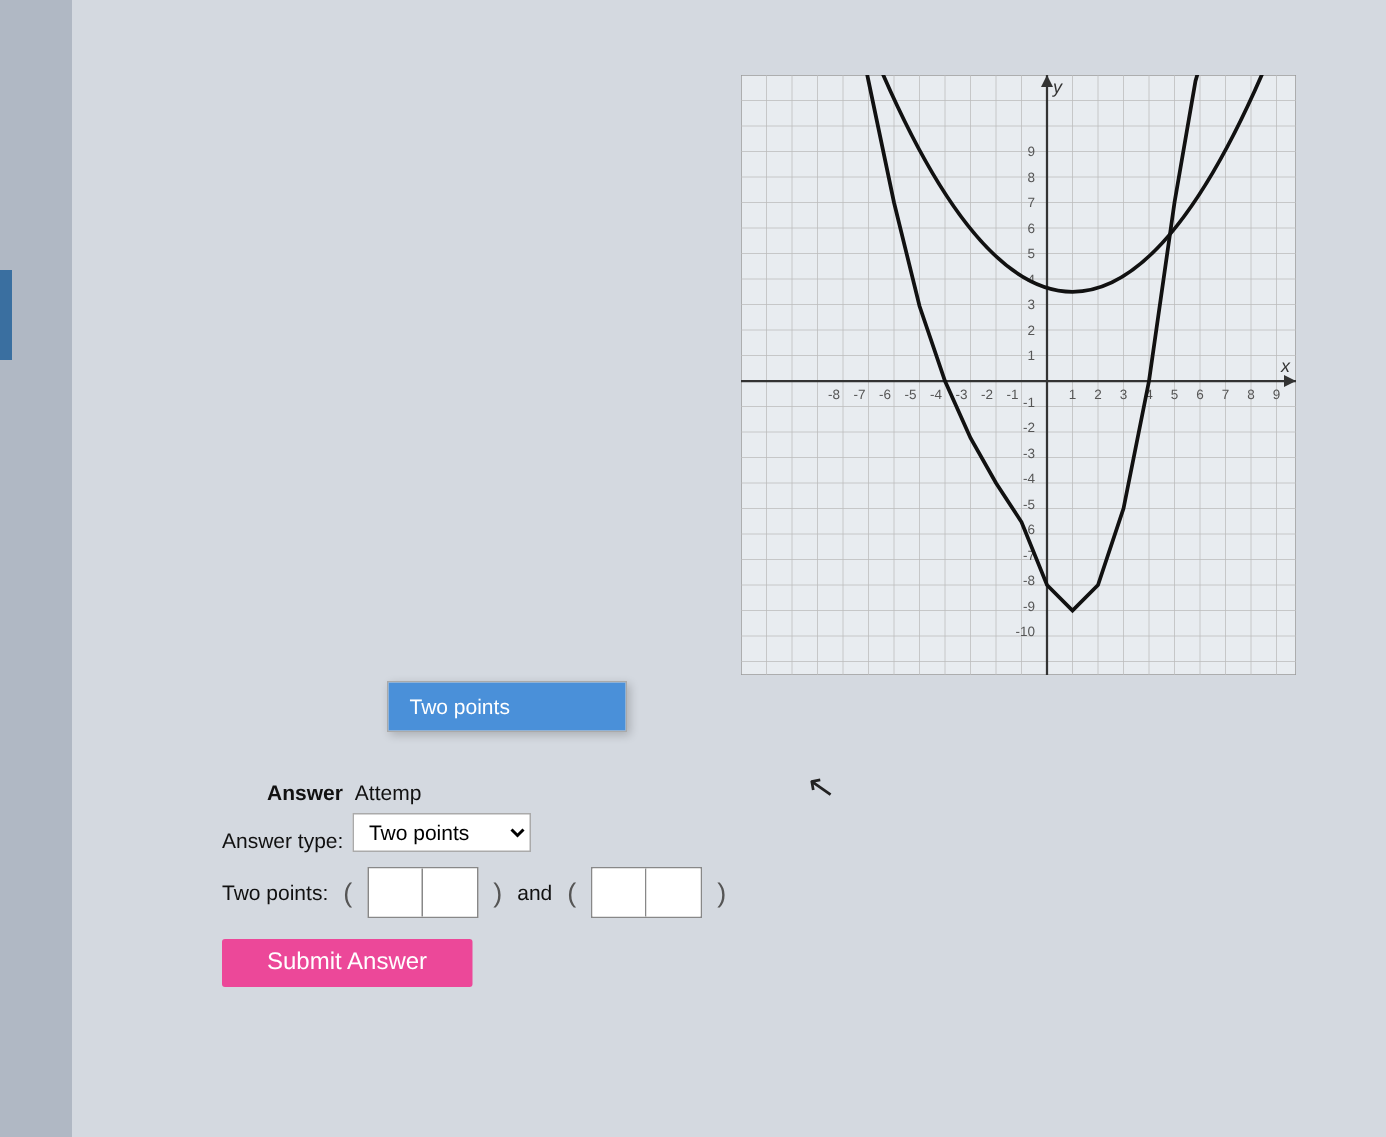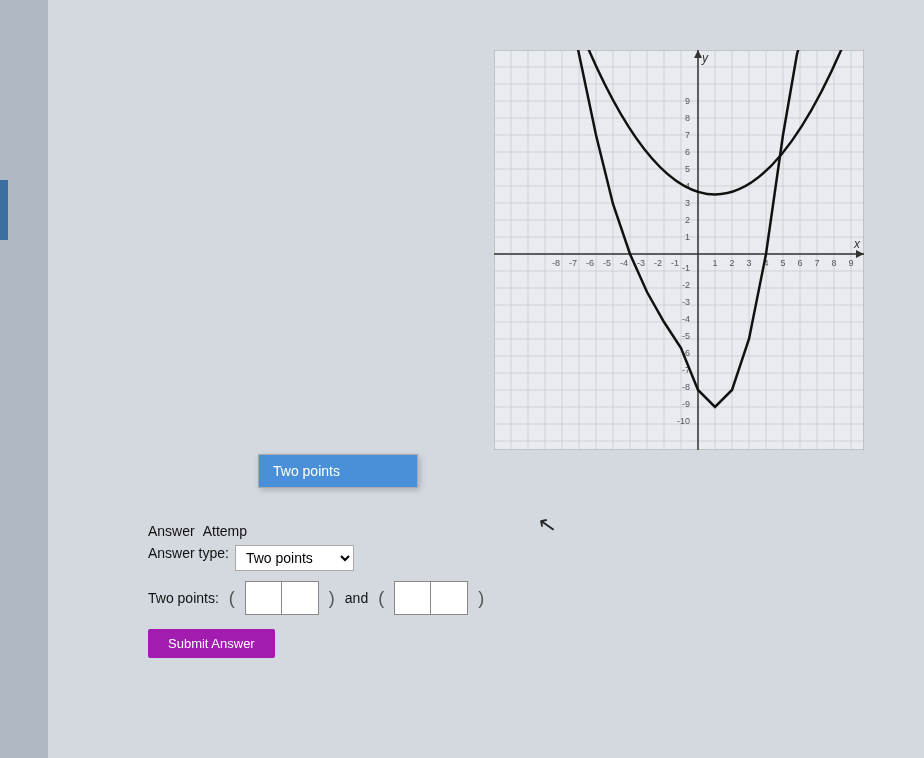--- a/index.html
+++ b/index.html
@@ -82,21 +82,21 @@
       background: white;
     }
 
     .dropdown-item.selected {
       background: #4a90d9;
       color: white;
     }
 
     .answer-type-row {
       display: flex;
-      align-items: flex-start;
+      align-items: flex-end;
       margin-bottom: 10px;
       font-size: 14px;
       color: #111;
     }
 
     .answer-type-row select {
       margin-left: 6px;
       padding: 3px 6px;
       font-size: 14px;
       border: 1px solid #aaa;
@@ -143,25 +143,25 @@
     }
 
     .paren-right {
       padding: 4px 4px;
       font-size: 18px;
       color: #555;
       user-select: none;
     }
 
     .submit-btn {
-      background: #a21caf;
+      background: #ec4899;
       color: white;
       border: none;
-      padding: 7px 20px;
-      font-size: 13px;
+      padding: 7px 30px;
+      font-size: 16px;
       cursor: pointer;
       border-radius: 2px;
     }
 
     .answer-attempt-row {
       display: flex;
       align-items: baseline;
       gap: 8px;
       font-size: 14px;
       color: #111;
@@ -301,21 +301,21 @@
     </svg>
   </div>
 
   <div class="dropdown-container">
     <div class="dropdown-item selected">Two points</div>
   </div>
 
   <div class="answer-section">
 
     <div class="answer-attempt-row">
-      <span style="font-weight:normal; font-size:14px;">Answer</span>
+      <span style="font-weight:bold; font-size:14px;margin-left:30px;">Answer</span>
       <span style="font-size:14px;margin-top:16px;">Attemp</span>
     </div>
 
     <div class="answer-type-row">
       <span>Answer type:</span>
       <select style="margin-left:6px; padding:3px 6px; font-size:14px; border:1px solid #aaa;">
         <option>Two points</option>
         <option>One point</option>
         <option>One equation</option>
       </select>

